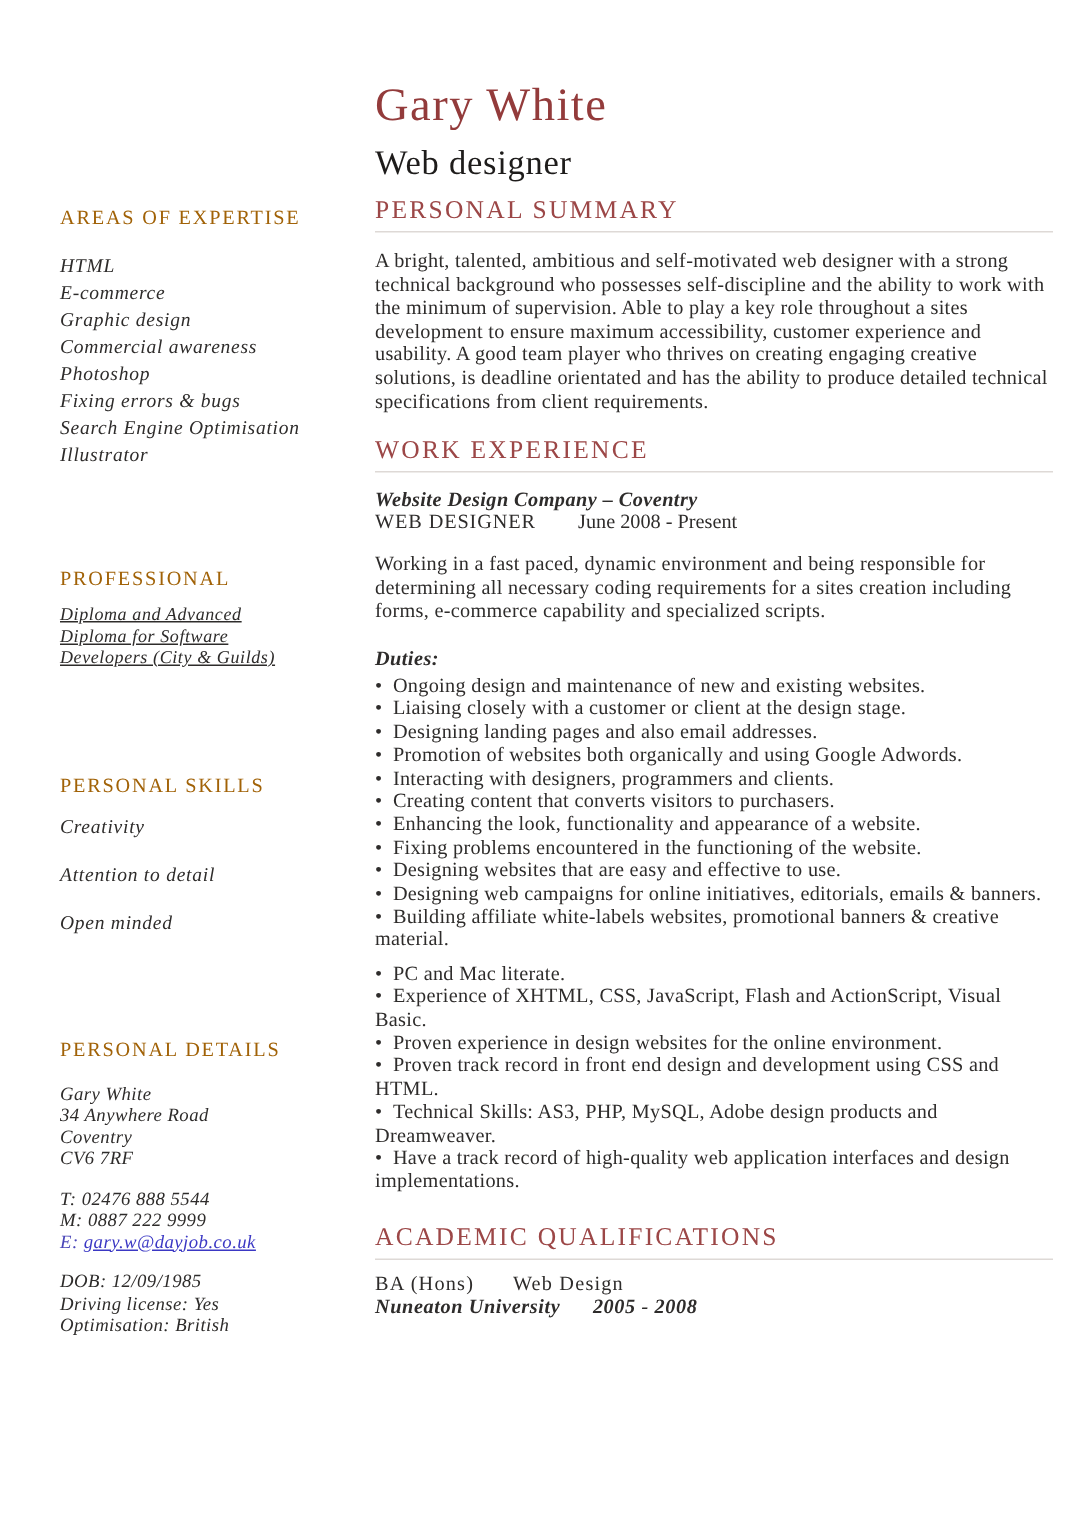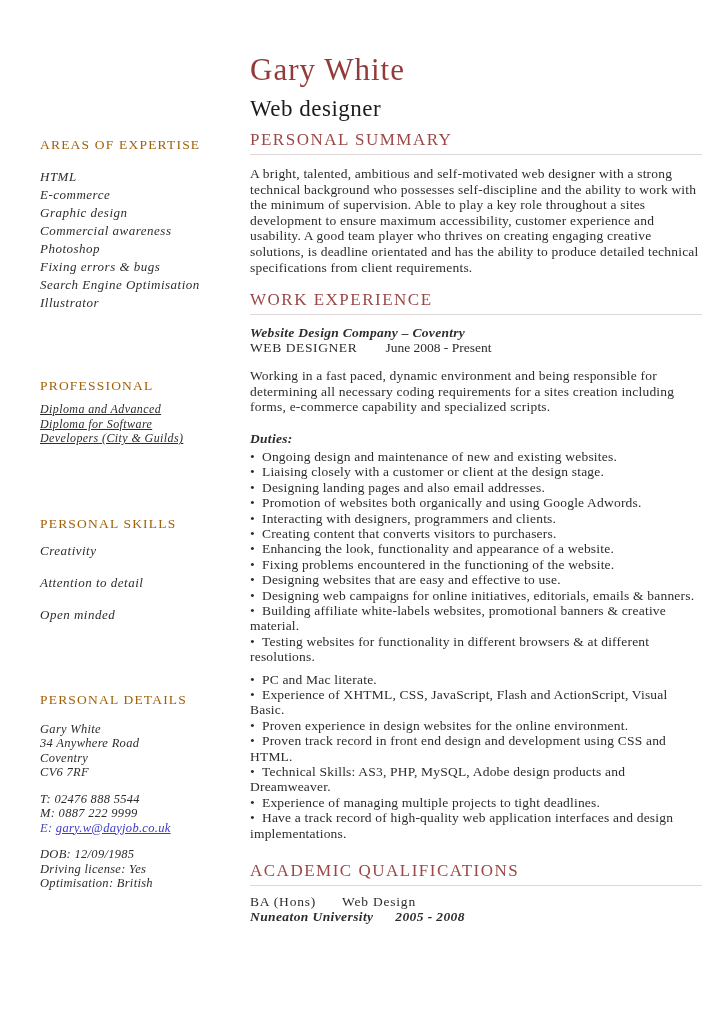--- a/index.html
+++ b/index.html
@@ -139,30 +139,28 @@
       <li>Liaising closely with a customer or client at the design stage.</li>
       <li>Designing landing pages and also email addresses.</li>
       <li>Promotion of websites both organically and using Google Adwords.</li>
       <li>Interacting with designers, programmers and clients.</li>
       <li>Creating content that converts visitors to purchasers.</li>
       <li>Enhancing the look, functionality and appearance of a website.</li>
       <li>Fixing problems encountered in the functioning of the website.</li>
       <li>Designing websites that are easy and effective to use.</li>
       <li>Designing web campaigns for online initiatives, editorials, emails &amp; banners.</li>
       <li>Building affiliate white-labels websites, promotional banners &amp; creative material.</li>
-      <li>Testing websites for functionality in different browsers &amp; at different resolutions.</li>
     </ul>
 
     <ul class="bullets skills">
       <li>PC and Mac literate.</li>
       <li>Experience of XHTML, CSS, JavaScript, Flash and ActionScript, Visual Basic.</li>
       <li>Proven experience in design websites for the online environment.</li>
       <li>Proven track record in front end design and development using CSS and HTML.</li>
       <li>Technical Skills: AS3, PHP, MySQL, Adobe design products and Dreamweaver.</li>
-      <li>Experience of managing multiple projects to tight deadlines.</li>
       <li>Have a track record of high-quality web application interfaces and design implementations.</li>
     </ul>
 
     <div class="main-heading mh-academic">ACADEMIC QUALIFICATIONS</div>
     <div class="quals">
       <div class="qual-row">
         <span class="degree">BA (Hons)</span>
         <span>Web Design</span>
       </div>
       <div class="school-row">

